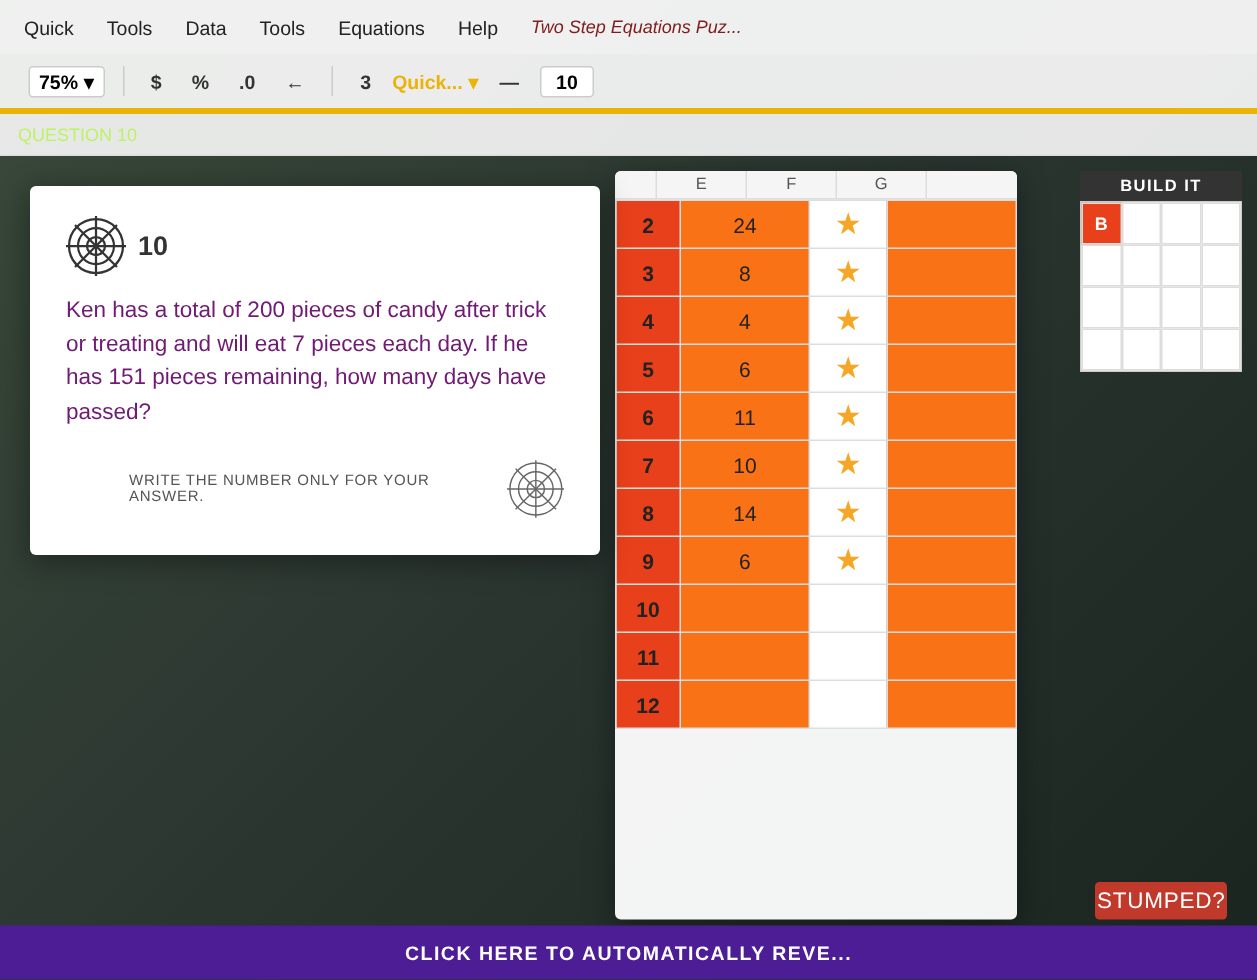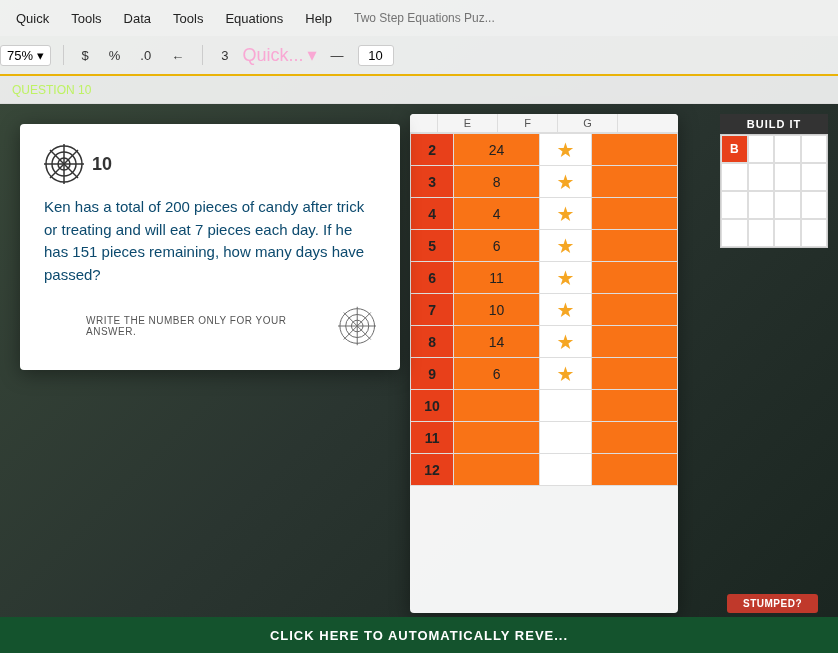--- a/index.html
+++ b/index.html
@@ -37,41 +37,43 @@
 
     .menu-item {
       padding: 4px 8px;
       cursor: pointer;
       color: #222;
       white-space: nowrap;
     }
 
     .tab-title {
       margin-left: 8px;
-      color: #737373;
+      color: #7f1d1d;
       font-size: 12px;
       flex: 1;
       white-space: nowrap;
       overflow: hidden;
       text-overflow: ellipsis;
+      font-style: italic;
     }
 
     
     .toolbar {
       position: absolute;
       top: 36px; left: 0; right: 0;
       height: 40px;
       background: rgba(255,255,255,0.9);
       display: flex;
       align-items: center;
-      padding: 0 0;
+      padding: 0 19px;
       gap: 8px;
       z-index: 10;
       font-size: 13px;
-      border-bottom: 2px solid #eab308;
+      border-bottom: 4px solid #eab308;
+      font-weight: bold;
     }
 
     .zoom-select {
       display: flex;
       align-items: center;
       gap: 4px;
       background: white;
       border: 1px solid #ccc;
       border-radius: 3px;
       padding: 2px 6px;
@@ -90,22 +92,22 @@
       width: 1px;
       height: 20px;
       background: #ccc;
       margin: 0 4px;
     }
 
     .quick-select {
       display: flex;
       align-items: center;
       gap: 4px;
-      font-size: 18px;
-      color: #f9a8d4;
+      font-size: 13px;
+      color: #eab308;
     }
 
     .number-box {
       border: 1px solid #ccc;
       border-radius: 3px;
       padding: 2px 8px;
       background: white;
       font-size: 13px;
       min-width: 36px;
       text-align: center;
@@ -163,21 +165,21 @@
 
     .question-number {
       font-size: 18px;
       font-weight: bold;
       color: #333;
     }
 
     .question-text {
       font-size: 15px;
       line-height: 1.5;
-      color: #0c4a6e;
+      color: #701a75;
       margin-bottom: 20px;
     }
 
     .answer-instruction {
       font-size: 10px;
       color: #555;
       text-transform: uppercase;
       letter-spacing: 0.5px;
       display: flex;
       align-items: center;
@@ -301,21 +303,21 @@
       color: white;
       font-weight: bold;
     }
 
     
     .click-bar {
       position: absolute;
       bottom: 0;
       left: 0; right: 0;
       height: 36px;
-      background: #14532d;
+      background: #4c1d95;
       display: flex;
       align-items: center;
       justify-content: center;
       cursor: pointer;
       z-index: 30;
     }
 
     .click-bar-text {
       color: white;
       font-size: 13px;
@@ -324,23 +326,23 @@
       text-transform: uppercase;
     }
 
     
     .stumped-btn {
       position: absolute;
       bottom: 40px;
       right: 20px;
       background: #c0392b;
       color: white;
-      padding: 4px 16px;
-      font-size: 10px;
-      font-weight: bold;
+      padding: 4px 1px;
+      font-size: 15px;
+      font-weight: normal;
       border-radius: 3px;
       cursor: pointer;
       letter-spacing: 0.5px;
       z-index: 25;
     }
   </style>
 </head>
 <body>
 
 <div class="bg-overlay"></div>

